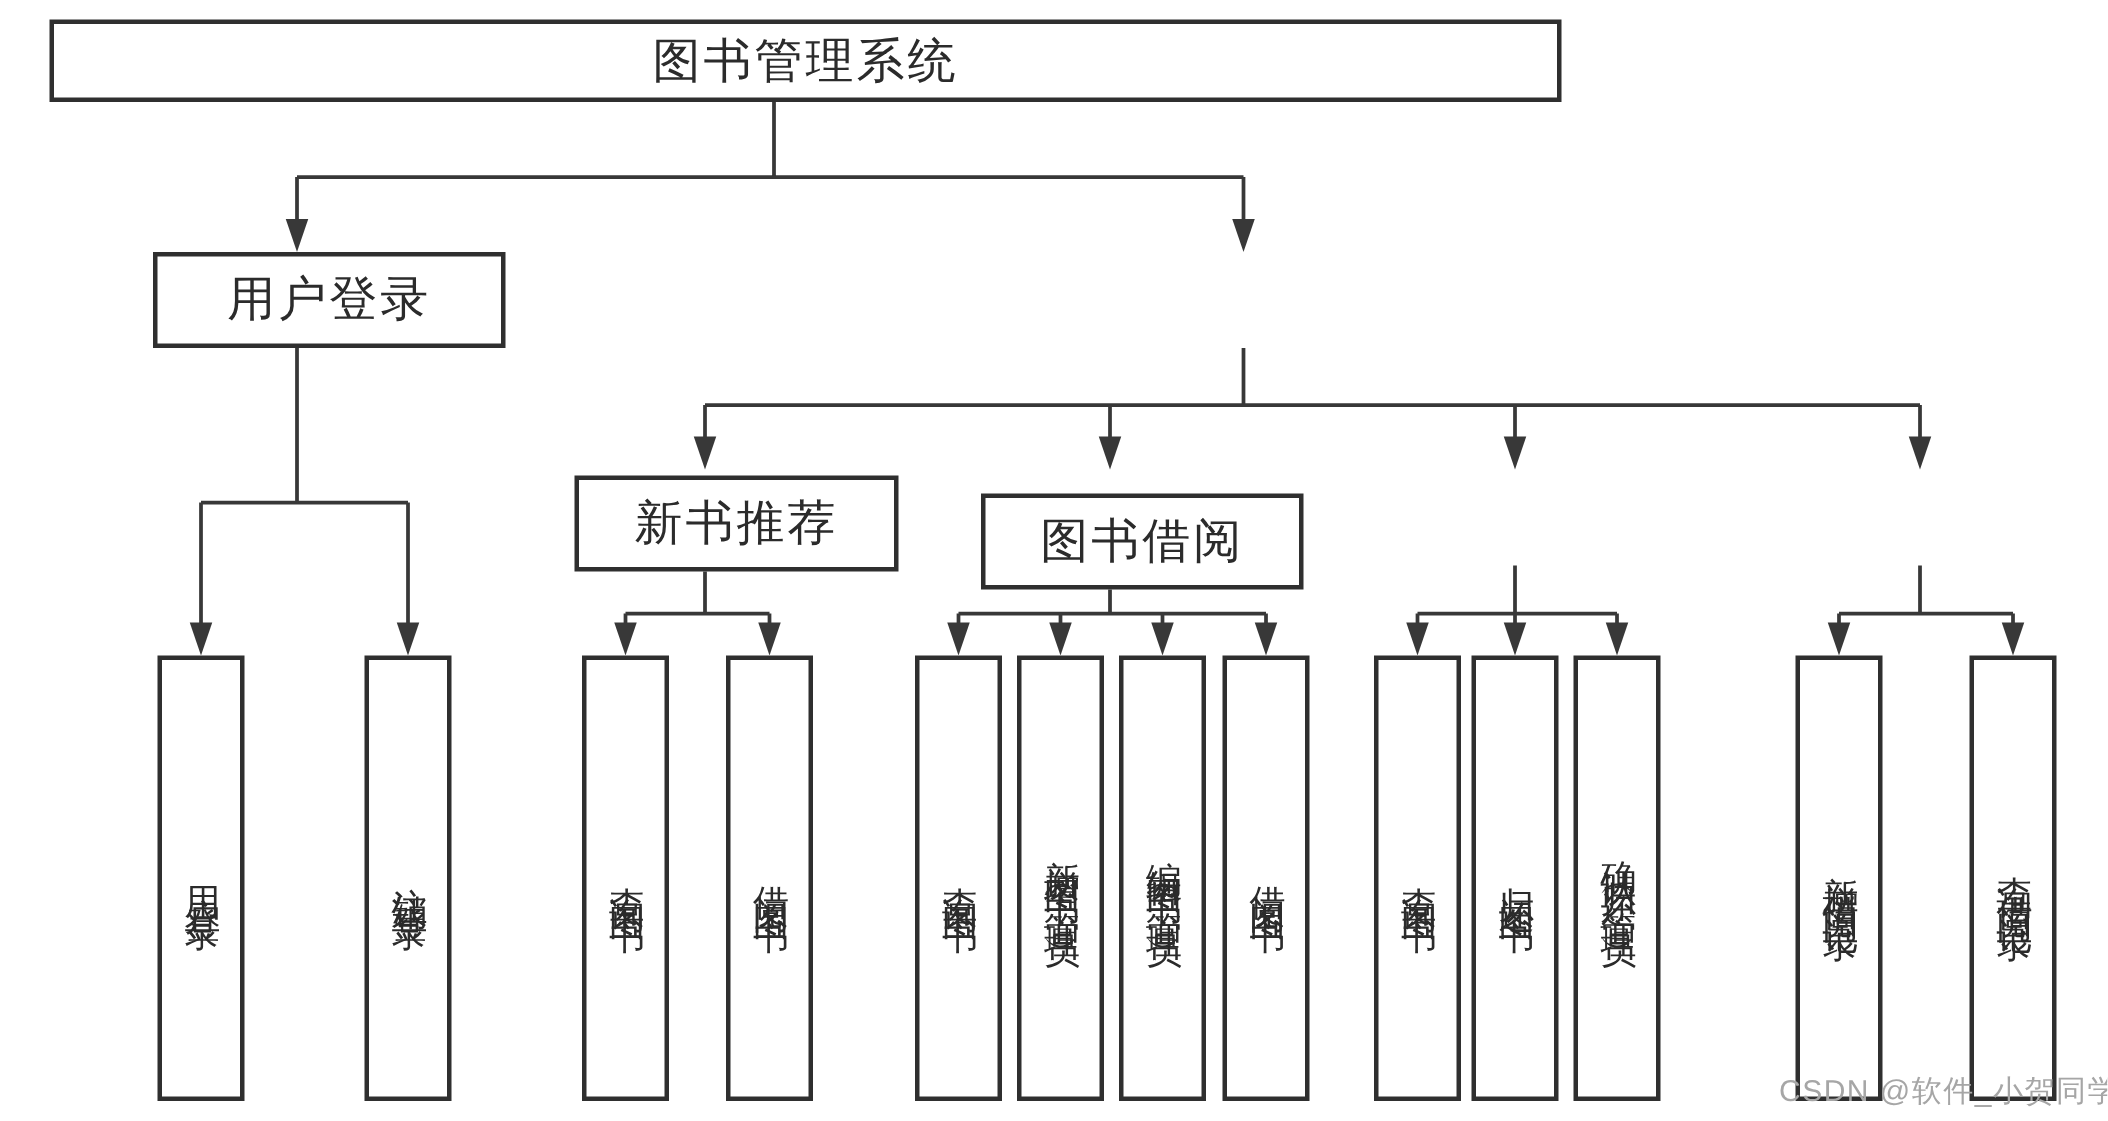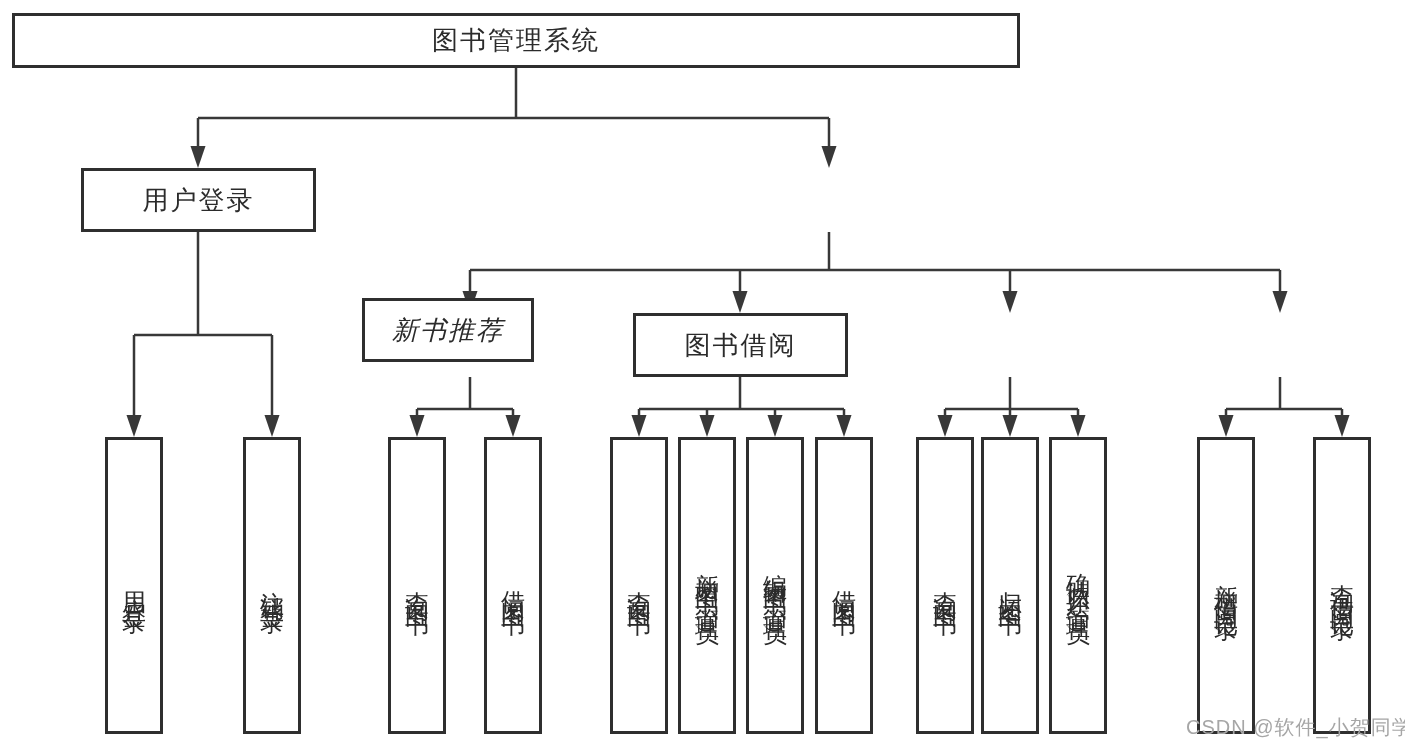--- a/index.html
+++ b/index.html
@@ -15,21 +15,21 @@
   .connectors polygon{fill:#383838;stroke:none;}
   .node{
     position:absolute;
     box-sizing:border-box;
     border:3px solid #2f2f2f;
     background:#ffffff;
     display:flex;align-items:center;justify-content:center;
     color:#2b2b2b;
     z-index:2;
   }
-  .hbox{font-size:26px;letter-spacing:2px;}
+  .hbox{font-size:32px;letter-spacing:2px;margin-left:21px;}
   .vbox{width:58px;top:437px;height:297px;font-size:24px;}
   .vbox span{
     writing-mode:vertical-rl;
     letter-spacing:7px;
     line-height:1;
     white-space:nowrap;
   }
   .watermark{
     position:absolute;
     left:1186px;top:714px;
@@ -101,24 +101,24 @@
   </svg>
 
   <div class="node hbox" style="left:12px;top:13px;width:1008px;height:55px;">
     <span>图书管理系统</span>
   </div>
 
   <div class="node hbox" style="left:81px;top:168px;width:235px;height:64px;">
     <span>用户登录</span>
   </div>
 
-  <div class="node hbox" style="left:362px;top:298px;width:172px;height:64px;font-style:italic;">
+  <div class="node hbox" style="left:362px;top:317px;width:216px;height:64px;">
     <span>新书推荐</span>
   </div>
-  <div class="node hbox" style="left:633px;top:313px;width:215px;height:64px;">
+  <div class="node hbox" style="left:633px;top:329px;width:215px;height:64px;">
     <span>图书借阅</span>
   </div>
 
   <div class="node vbox" style="left:105px;">
     <span>用户登录</span>
   </div>
   <div class="node vbox" style="left:243px;">
     <span>注销登录</span>
   </div>
 

